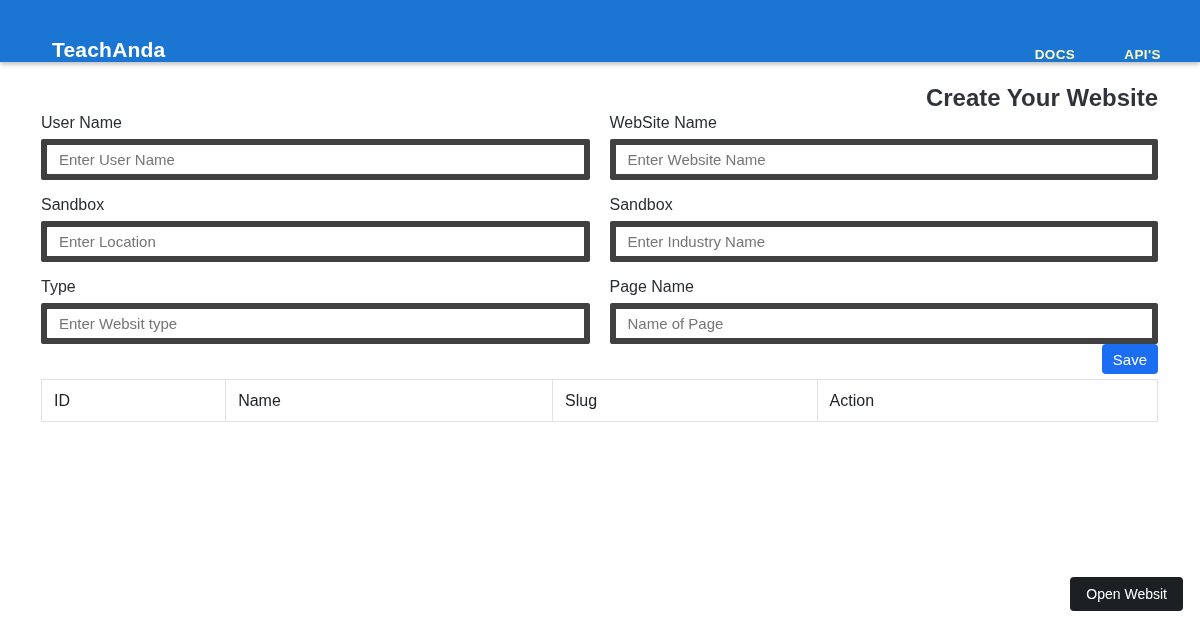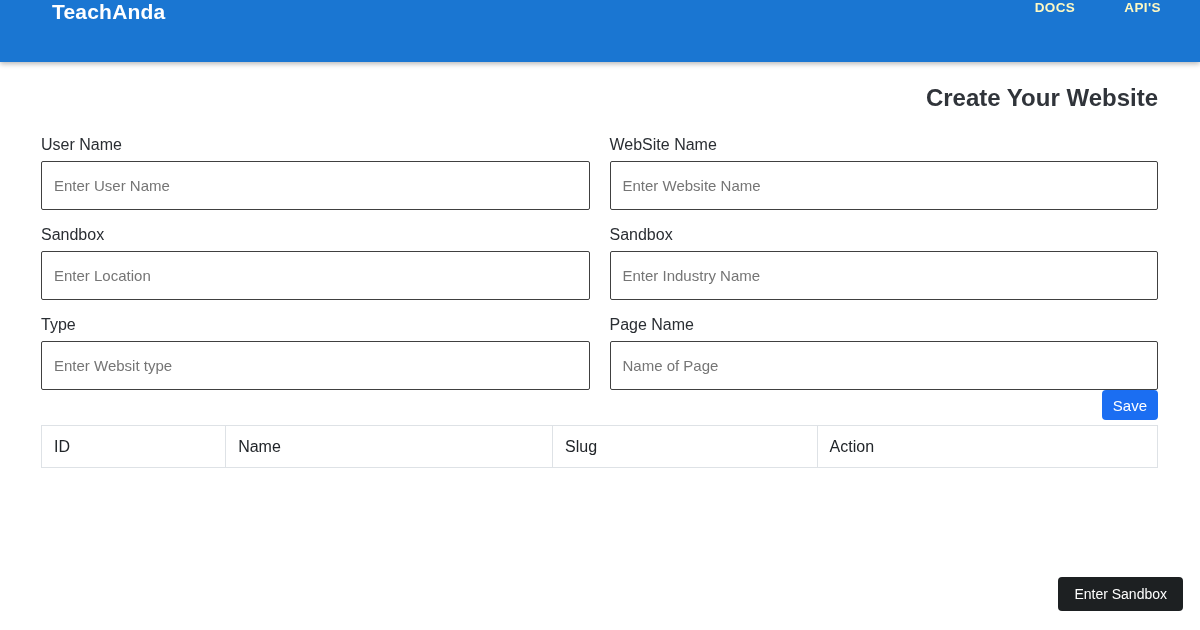--- a/index.html
+++ b/index.html
@@ -8,21 +8,21 @@
     background: #ffffff;
     font-family: "Liberation Sans", sans-serif;
     overflow: hidden;
   }
 
   
   .navbar {
     height: 62px;
     background: #1a76d2;
     display: flex;
-    align-items: flex-start;
+    align-items: flex-end;
     justify-content: space-between;
     padding: 0 39px 0 52px;
     box-shadow: 0 2px 5px rgba(0,0,0,0.28);
     position: relative;
     z-index: 5;
   }
   .brand {
     color: #ffffff;
     font-size: 21px;
     font-weight: 700;
@@ -50,33 +50,33 @@
     font-weight: 700;
     color: #30343a;
     margin-top: 22px;
   }
 
   
   .form-grid {
     display: grid;
     grid-template-columns: 1fr 1fr;
     column-gap: 20px;
-    margin-top: 22px;
+    margin-top: 0;
   }
   .form-group { display: flex; flex-direction: column; }
   .form-group + .form-group + .form-group { margin-top: 14px; }
   .form-label {
     font-size: 16px;
     line-height: 22px;
     color: #2a2e33;
     margin-bottom: 5px;
   }
   .form-input {
-    height: 49px;
-    border: 1px solid #404040;
+    height: 41px;
+    border: 6px solid #404040;
     border-radius: 2px;
     padding: 0 12px;
     font-size: 15px;
     color: #333;
     font-family: "Liberation Sans", sans-serif;
     outline: none;
     width: 100%;
   }
   .form-input::placeholder { color: #757575; opacity: 1; }
 
@@ -187,13 +187,13 @@
         <th class="col-id">ID</th>
         <th class="col-name">Name</th>
         <th class="col-slug">Slug</th>
         <th class="col-action">Action</th>
       </tr>
     </thead>
     <tbody></tbody>
   </table>
 </main>
 
-<button class="sandbox-btn">Enter Sandbox</button>
+<button class="sandbox-btn">Open Websit</button>
 
 </body></html>

